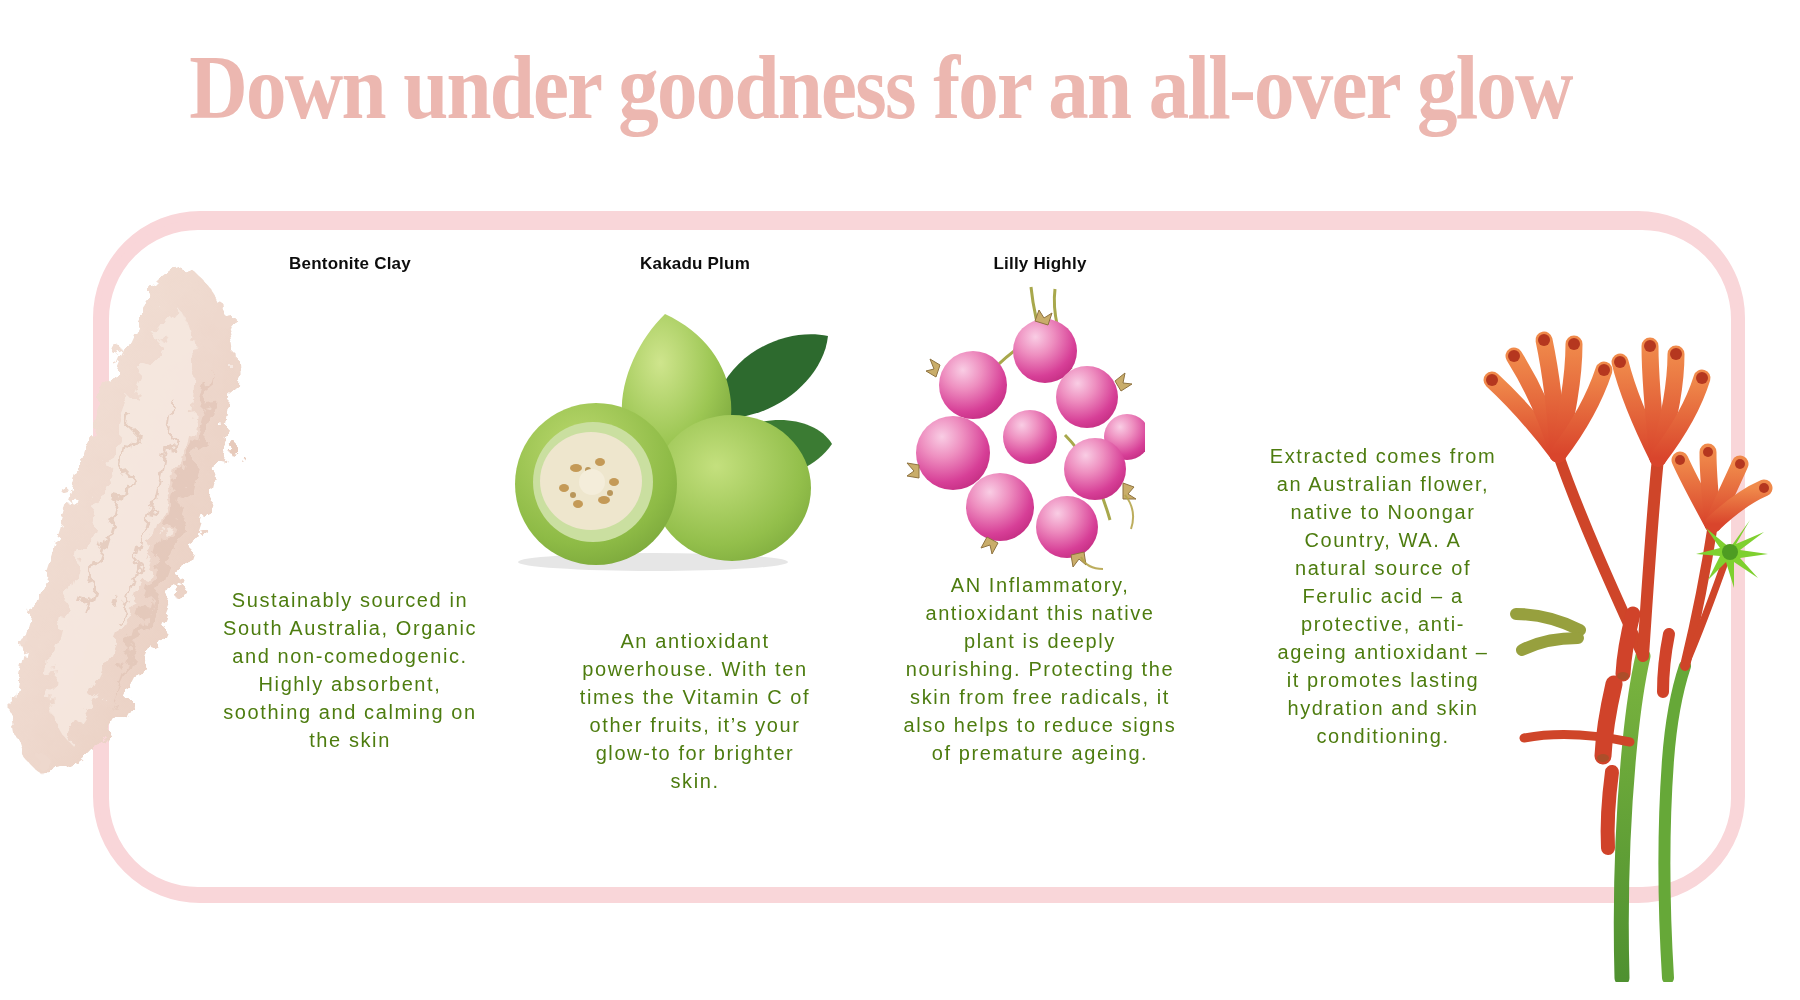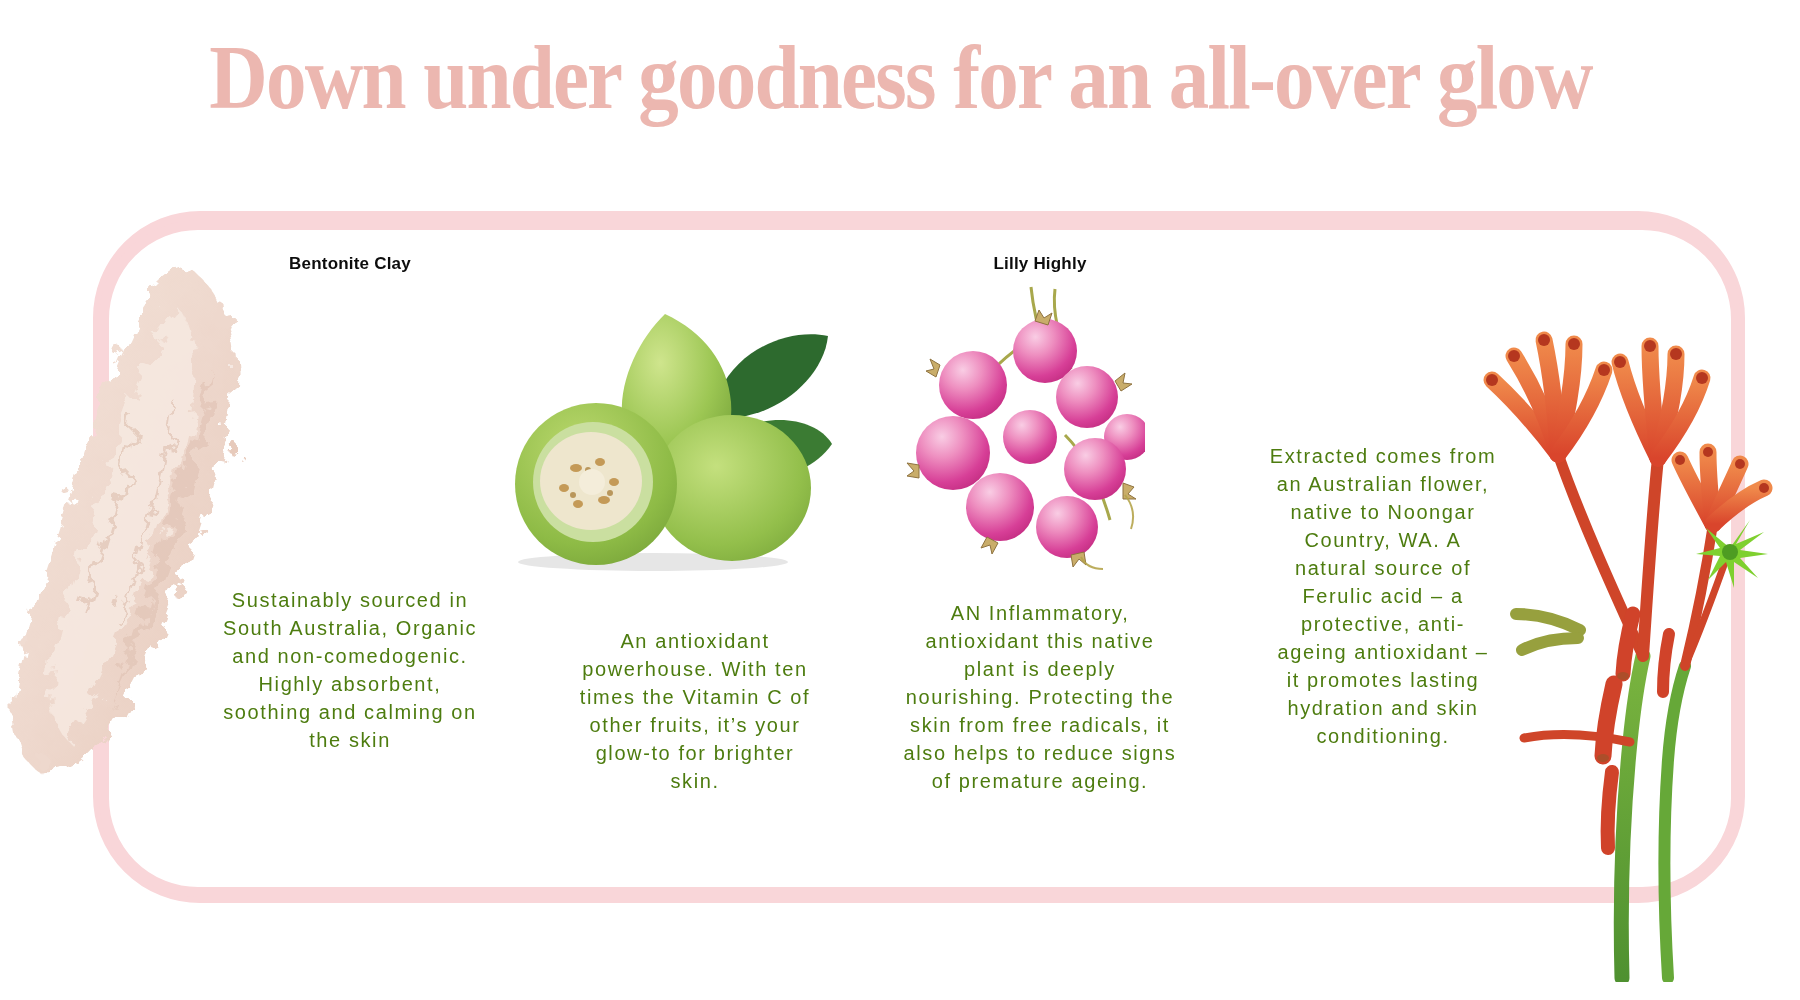--- a/index.html
+++ b/index.html
@@ -5,22 +5,22 @@
   html,body{margin:0;padding:0;background:#fff;}
   .canvas{
     position:relative;
     width:1800px;height:1000px;
     background:#ffffff;
     overflow:hidden;
     font-family:"Liberation Sans", sans-serif;
   }
   
   .title-wrap{
-    position:absolute;left:0;top:24px;width:1762px;
-    display:flex;justify-content:center;padding-left:20px;
+    position:absolute;left:0;top:34px;width:1762px;
+    display:flex;justify-content:center;
   }
   .title-wrap h1{
     margin:0;
     font-family:"Liberation Serif", serif;
     font-weight:700;
     font-size:92px;
     letter-spacing:-2px;
     color:#ecb7b0;
     white-space:nowrap;
     transform:scaleX(0.88);
@@ -45,21 +45,21 @@
     text-align:center;
     font-size:20px;line-height:28px;
     font-weight:400;
     letter-spacing:1.6px;
     color:#4d7c0f;
     z-index:3;
     margin:0;
   }
   #body-1{left:222px;width:256px;top:586px;}
   #body-2{left:570px;width:250px;top:627px;}
-  #body-3{left:903px;width:274px;top:571px;margin-top:28px;}
+  #body-3{left:903px;width:274px;top:571px;}
   #body-4{left:1268px;width:230px;top:442px;}
   
   .img{position:absolute;z-index:2;}
   #img-clay{left:-15px;top:250px;width:360px;height:540px;}
   #img-plum{left:478px;top:292px;width:356px;height:285px;}
   #img-lilly{left:895px;top:285px;width:250px;height:290px;}
   #img-paw{left:1462px;top:282px;width:330px;height:700px;}
 </style>
 </head>
 <body>
@@ -69,20 +69,21 @@
   <div class="title-wrap">
     <h1>Down under goodness for an all-over glow</h1>
   </div>
 
   <svg class="frame" viewBox="0 0 1675 715" aria-hidden="true">
     <rect x="14" y="14" width="1642" height="682" rx="102" fill="none" stroke="#f9d6d9" stroke-width="10"></rect>
     <rect x="20" y="23" width="1632" height="667" rx="94" fill="none" stroke="#f9d6d9" stroke-width="10"></rect>
   </svg>
 
   <div class="col-header" id="hdr-1">Bentonite Clay</div>
+  <div class="col-header" id="hdr-2">Kakadu Plum</div>
   <div class="col-header" id="hdr-3">Lilly Highly</div>
 
   <p class="col-body" id="body-1">Sustainably sourced in South Australia, Organic and non-comedogenic. Highly absorbent, soothing and calming on the skin</p>
   <p class="col-body" id="body-2">An antioxidant powerhouse. With ten times the Vitamin C of other fruits, it’s your glow-to for brighter skin.</p>
   <p class="col-body" id="body-3">AN Inflammatory, antioxidant this native plant is deeply nourishing. Protecting the skin from free radicals, it also helps to reduce signs of premature ageing.</p>
   <p class="col-body" id="body-4">Extracted comes from an Australian flower, native to Noongar Country, WA. A natural source of Ferulic acid – a protective, anti-ageing antioxidant – it promotes lasting hydration and skin conditioning.</p>
 
   <div class="img" id="img-clay">
     <svg viewBox="0 0 360 540" width="360" height="540" aria-hidden="true">
       <defs>

